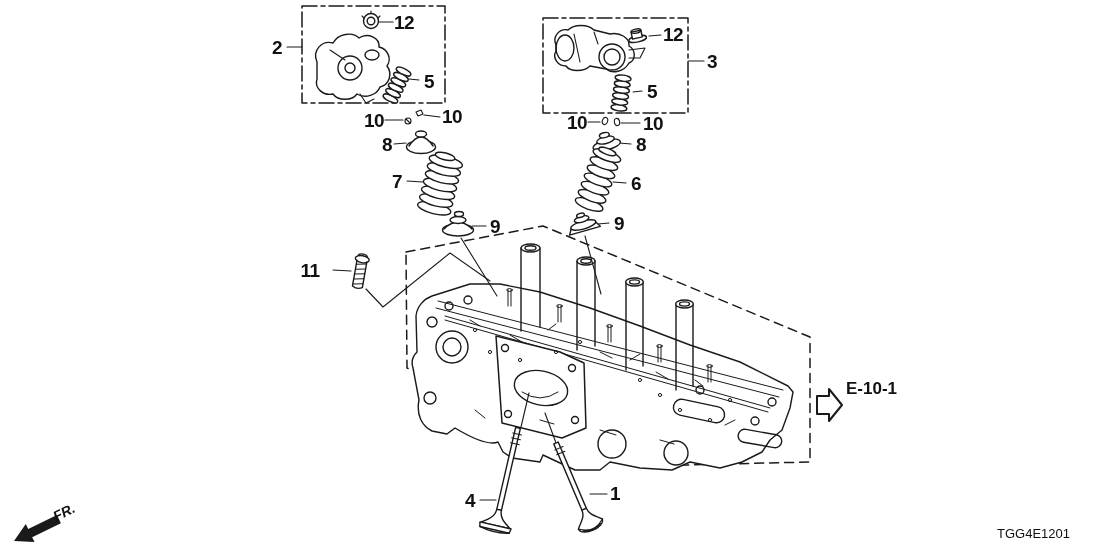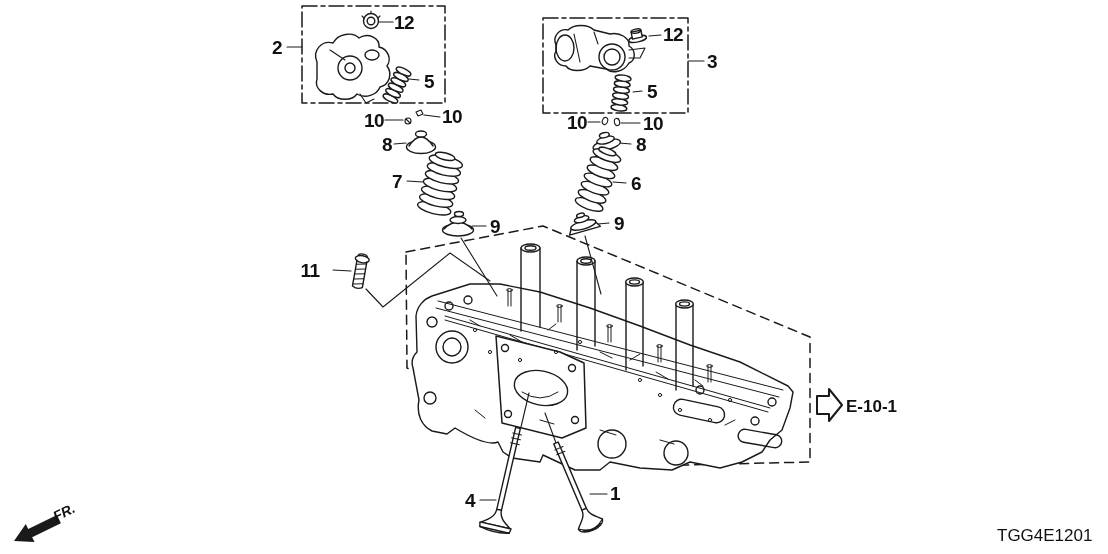--- a/index.html
+++ b/index.html
@@ -15,21 +15,21 @@
   }
   .ref-label{
     position:absolute;font-size:17px;font-weight:700;line-height:1;color:#111;
     white-space:nowrap;cursor:pointer;letter-spacing:0px;
   }
   .fr-label{
     position:absolute;transform:translate(-50%,-50%) rotate(-26deg);
     font-size:14px;font-weight:700;font-style:italic;color:#111;line-height:1;
   }
   .diagram-code{
-    position:absolute;font-size:17px;font-weight:400;color:#111;line-height:1;
+    position:absolute;font-size:13px;font-weight:400;color:#111;line-height:1;
   }
 </style>
 </head>
 <body>
 
 <div class="stage">
 
   <svg width="1108" height="554" viewBox="0 0 1108 554" style="fill:none;stroke:#1a1a1a;stroke-width:1.4;stroke-linecap:round;stroke-linejoin:round">
 
     <g>
@@ -293,16 +293,16 @@
   <span class="plabel" style="left:712px;top:61px">3</span>
   <span class="plabel" style="left:652px;top:91px">5</span>
   <span class="plabel" style="left:577px;top:122px">10</span>
   <span class="plabel" style="left:653px;top:123px">10</span>
   <span class="plabel" style="left:641px;top:144px">8</span>
   <span class="plabel" style="left:636px;top:183px">6</span>
   <span class="plabel" style="left:619px;top:223px">9</span>
   <span class="plabel" style="left:470px;top:500px">4</span>
   <span class="plabel" style="left:615px;top:493px">1</span>
 
-  <span class="ref-label" style="left:846px;top:398px">E-10-1</span>
+  <span class="ref-label" style="left:846px;top:380px">E-10-1</span>
   <span class="fr-label" style="left:64px;top:512px">FR.</span>
   <span class="diagram-code" style="left:997px;top:527px">TGG4E1201</span>
 </div>
 
 </body></html>

